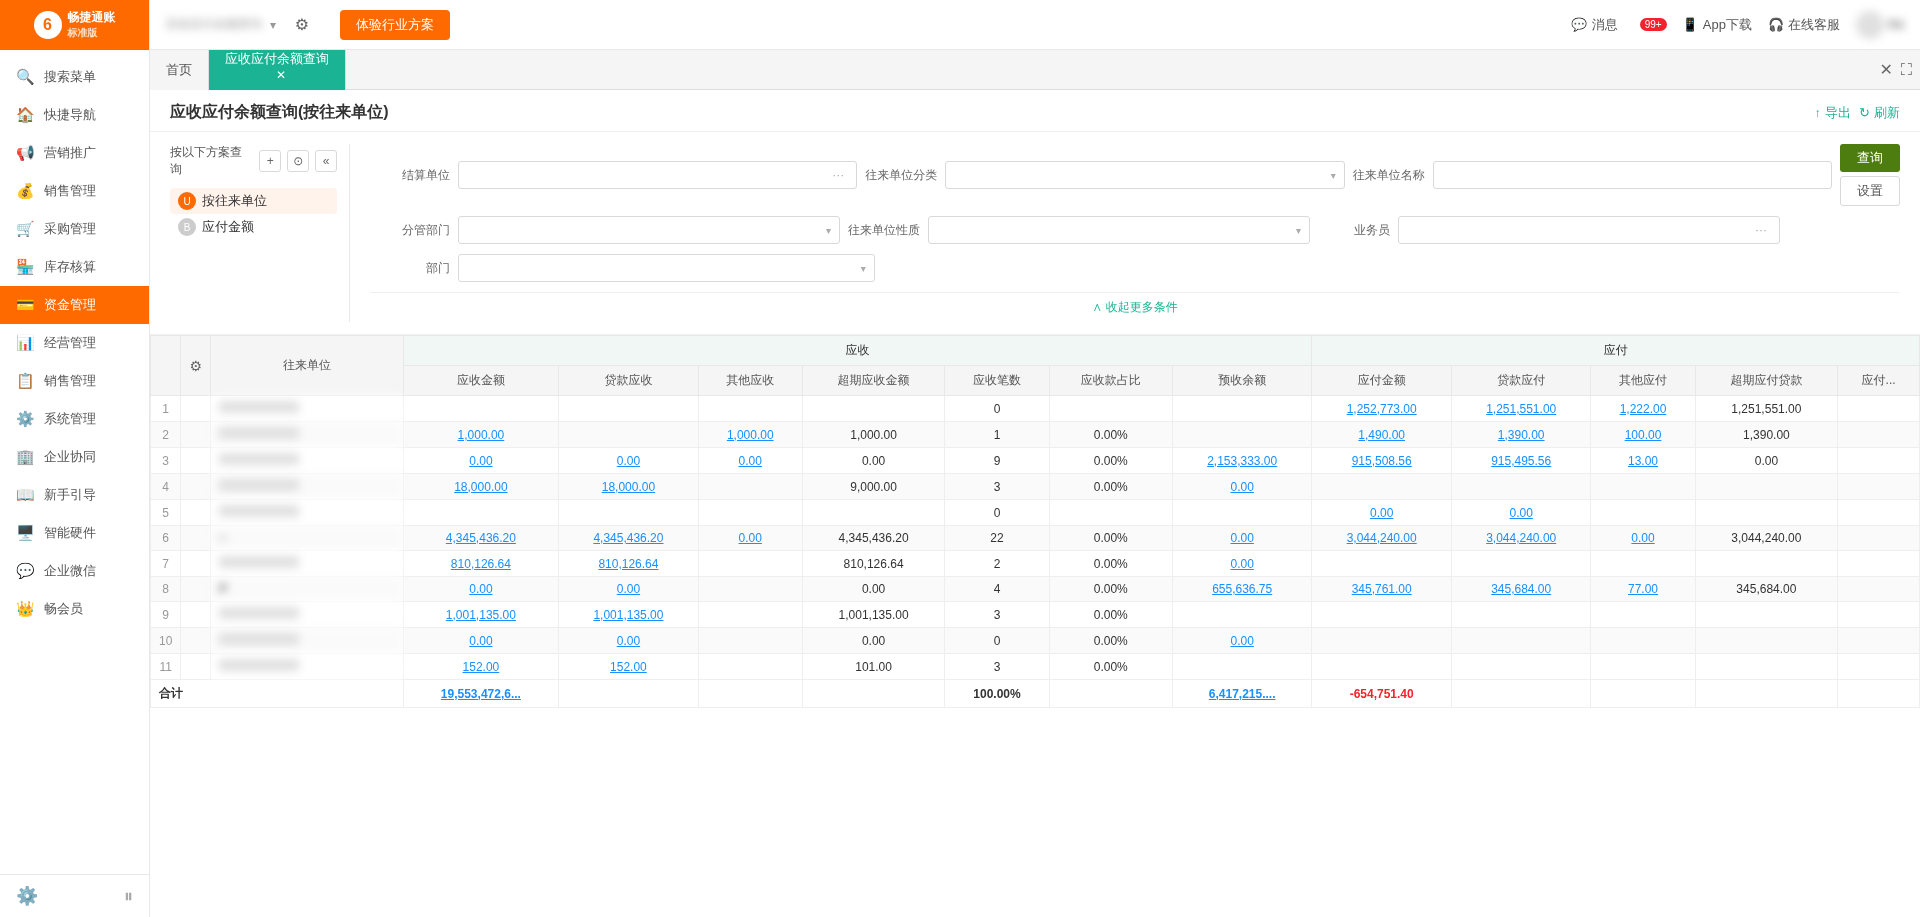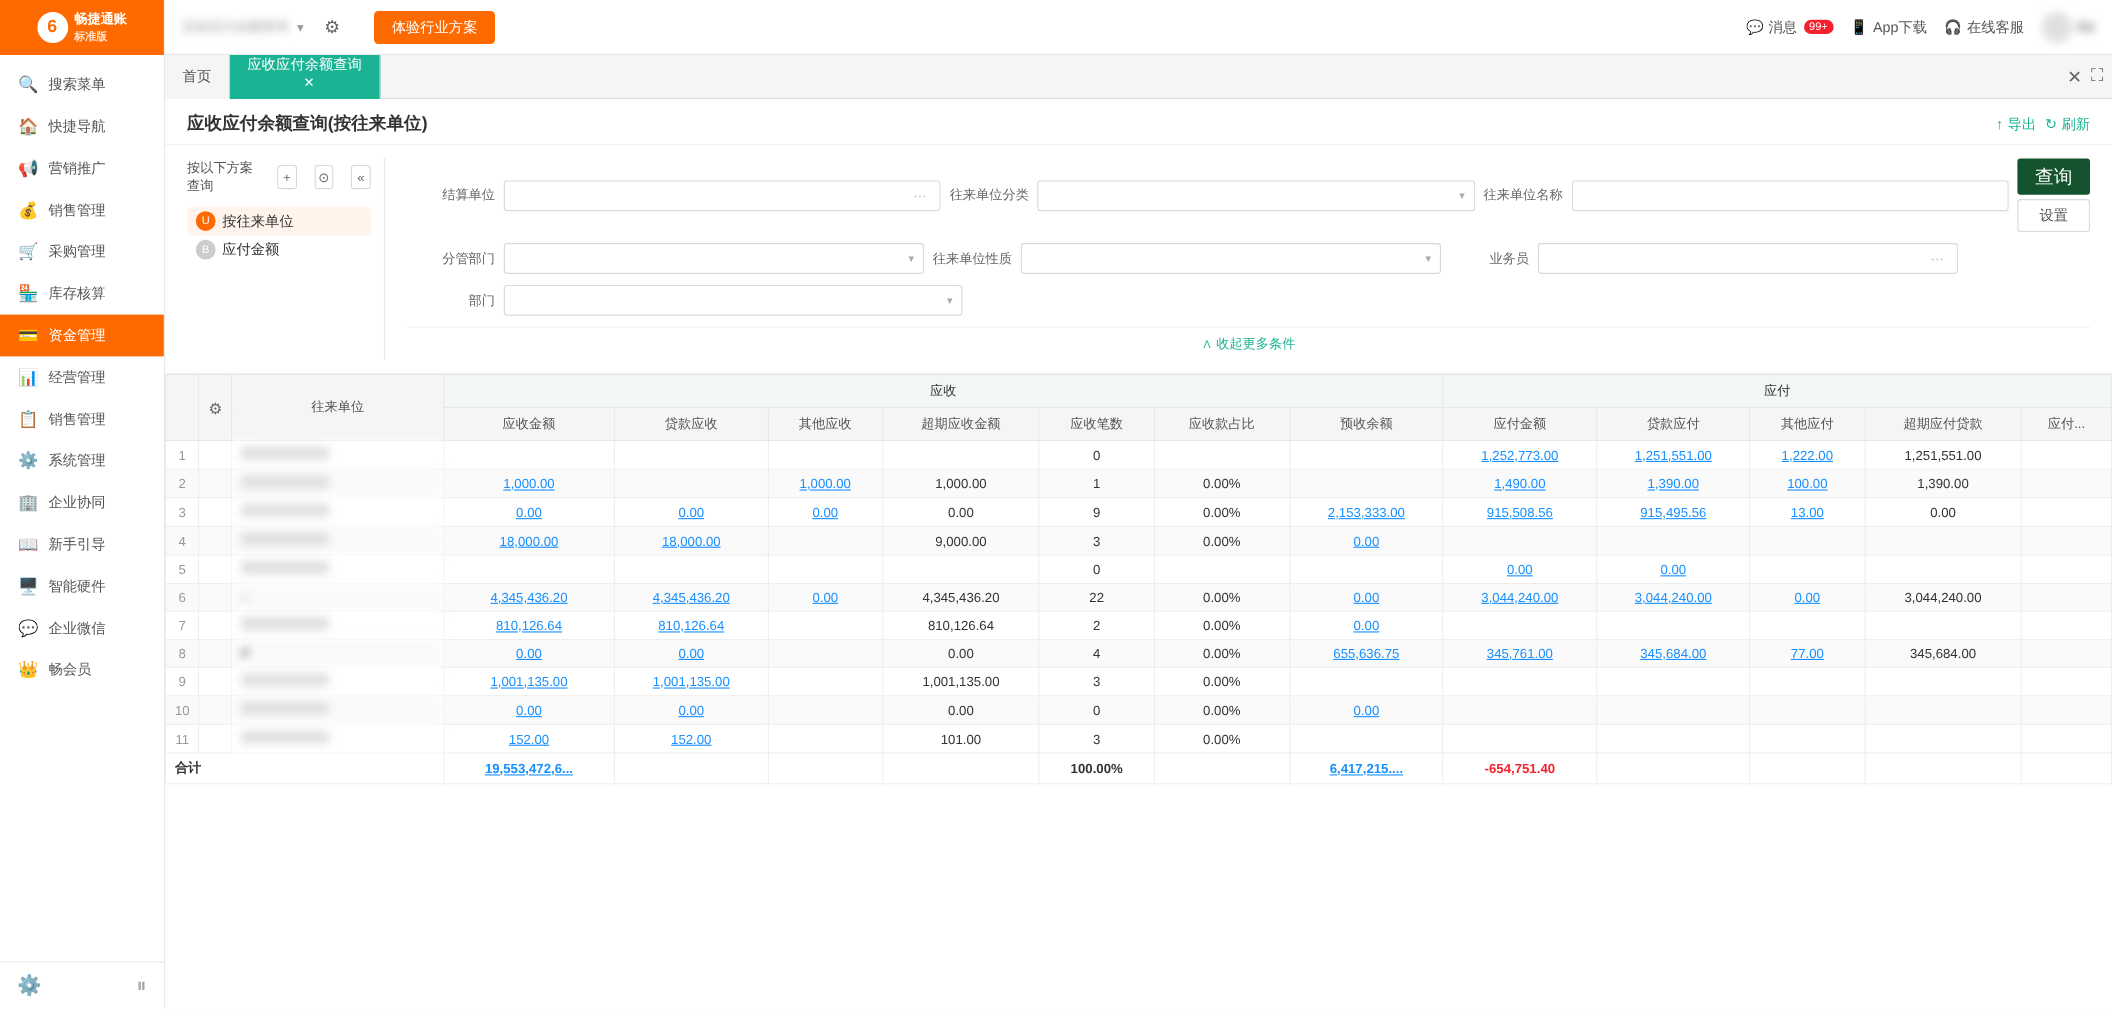--- a/index.html
+++ b/index.html
@@ -46,21 +46,21 @@
     .topbar-dropdown { color: #999; font-size: 12px; cursor: pointer; margin-right: 12px; }
     .topbar-gear { width: 28px; height: 28px; display: flex; align-items: center; justify-content: center; cursor: pointer; color: #666; font-size: 16px; }
     .topbar-btn {
       background: #ff6a00; color: #fff; border: none; border-radius: 4px;
       padding: 6px 16px; font-size: 13px; cursor: pointer; margin-left: 24px;
     }
     .topbar-right { display: flex; align-items: center; gap: 16px; }
     .topbar-right-item { display: flex; align-items: center; gap: 4px; cursor: pointer; color: #555; font-size: 13px; }
     .badge {
       background: #f5222d; color: #fff; border-radius: 8px;
-      padding: 1px 5px; font-size: 10px; margin-left: 2px;
+      padding: 1px 5px; font-size: 10px; margin-left: 18px;
     }
     .topbar-avatar { width: 28px; height: 28px; background: #e0e0e0; border-radius: 50%; }
 
     
     .tabbar {
       position: fixed; left: 150px; top: 50px; right: 0; height: 40px;
       background: #f5f5f5; display: flex; align-items: center; border-bottom: 1px solid #ddd; z-index: 99;
     }
     .tab-item {
       height: 40px; padding: 0 16px; display: flex; align-items: center;
@@ -95,21 +95,21 @@
 
     
     .filter-area {
       padding: 12px 20px; background: #fff; border-bottom: 1px solid #f0f0f0;
       display: flex; gap: 0;
     }
     .filter-left {
       width: 180px; border-right: 1px solid #e8e8e8; padding-right: 12px; flex-shrink: 0;
     }
     .filter-left-header {
-      display: flex; align-items: center; gap: 16px; margin-bottom: 10px; font-size: 12px; color: #555;
+      display: flex; align-items: center; gap: 6px; margin-bottom: 10px; font-size: 12px; color: #555;
     }
     .filter-left-header .btn-icon {
       width: 22px; height: 22px; border: 1px solid #d9d9d9; border-radius: 3px;
       display: flex; align-items: center; justify-content: center; cursor: pointer; color: #666;
     }
     .filter-option {
       display: flex; align-items: center; gap: 6px; padding: 4px 8px;
       cursor: pointer; border-radius: 4px; font-size: 13px;
     }
     .filter-option.active { background: #fff3ec; }
@@ -141,22 +141,22 @@
 
     .filter-collapse {
       text-align: center; padding: 6px; color: #1ab394; cursor: pointer; font-size: 12px;
       border-top: 1px solid #f0f0f0; margin-top: 4px;
     }
 
     .query-btn-area {
       display: flex; flex-direction: column; gap: 4px; padding-left: 8px; flex-shrink: 0;
     }
     .query-btn {
-      background: #14532d; color: #fff; border: none; border-radius: 3px;
-      padding: 5px 16px; font-size: 17px; cursor: pointer; white-space: nowrap;
+      background: #4d7c0f; color: #fff; border: none; border-radius: 3px;
+      padding: 5px 16px; font-size: 13px; cursor: pointer; white-space: nowrap;
     }
     .setting-btn {
       background: #fff; color: #555; border: 1px solid #d9d9d9; border-radius: 3px;
       padding: 5px 16px; font-size: 13px; cursor: pointer; white-space: nowrap;
     }
 
     
     .table-container {
       flex: 1; overflow: auto; padding: 0 0 0 0;
     }

